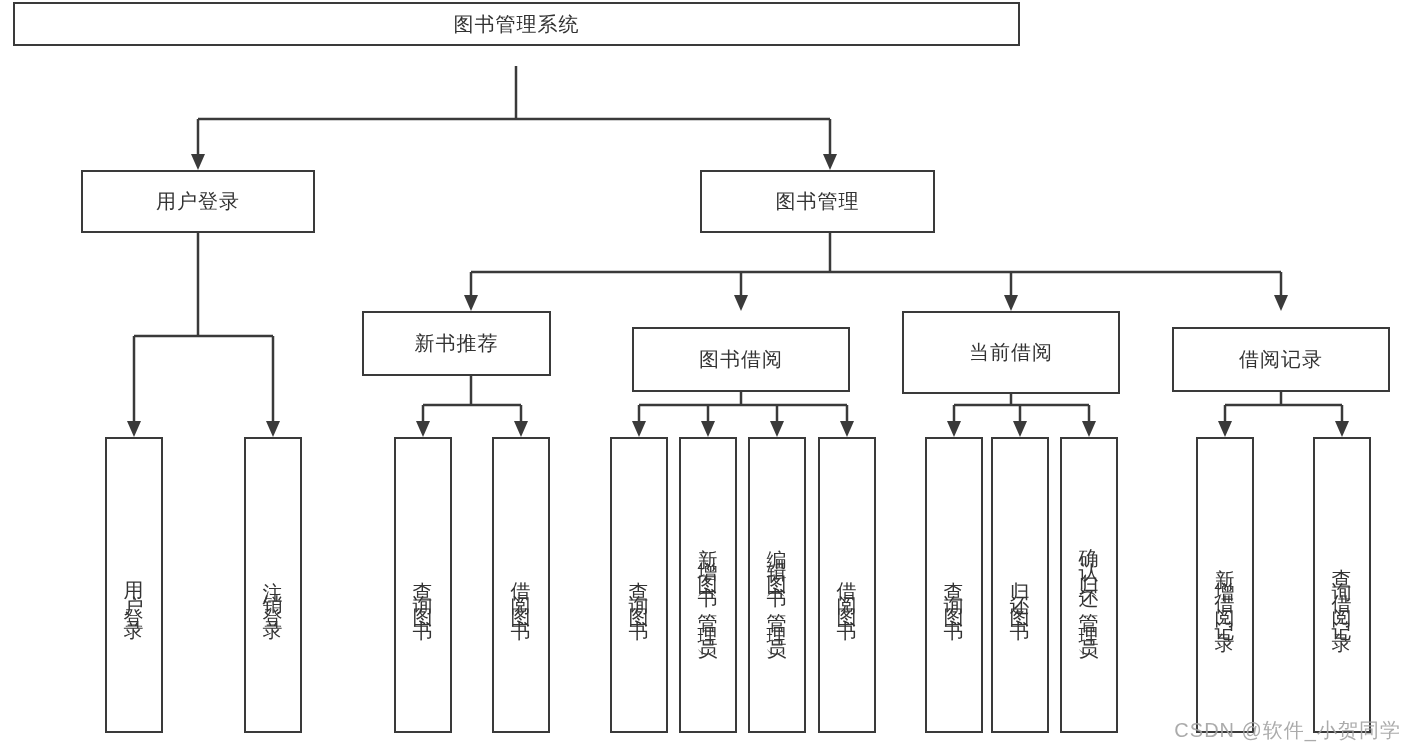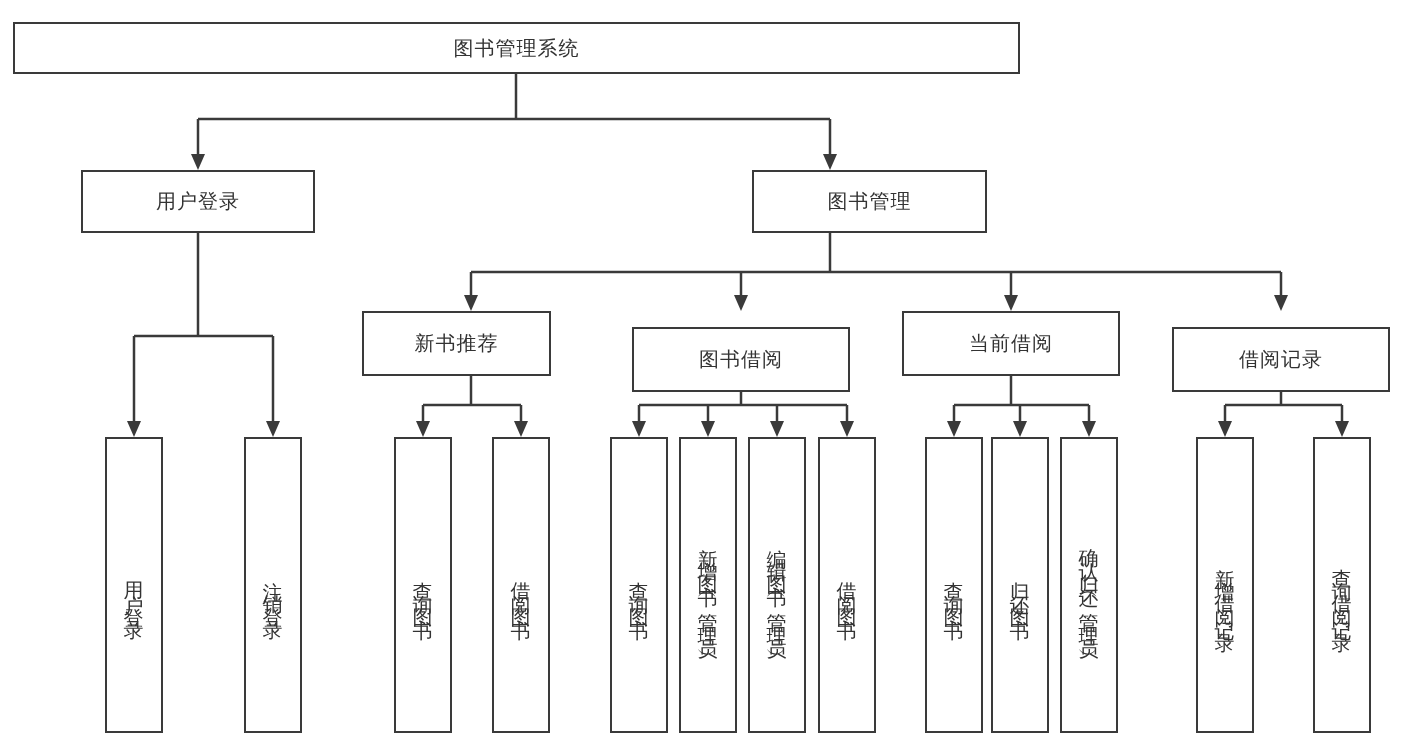--- a/index.html
+++ b/index.html
@@ -112,36 +112,36 @@
       <path d="M 708 437 L 701 421 L 715 421 Z" fill="#3a3a3a"></path>
       <path d="M 777 437 L 770 421 L 784 421 Z" fill="#3a3a3a"></path>
       <path d="M 847 437 L 840 421 L 854 421 Z" fill="#3a3a3a"></path>
       <path d="M 954 437 L 947 421 L 961 421 Z" fill="#3a3a3a"></path>
       <path d="M 1020 437 L 1013 421 L 1027 421 Z" fill="#3a3a3a"></path>
       <path d="M 1089 437 L 1082 421 L 1096 421 Z" fill="#3a3a3a"></path>
       <path d="M 1225 437 L 1218 421 L 1232 421 Z" fill="#3a3a3a"></path>
       <path d="M 1342 437 L 1335 421 L 1349 421 Z" fill="#3a3a3a"></path>
     </svg>
   <div id="nodes">
-      <div class="node h" style="left: 13px; top: 22px; width: 1007px; height: 52px;">
+      <div class="node h" style="left: 13px; top: 2px; width: 1007px; height: 44px;">
         <span class="label">图书管理系统</span>
       </div>
       <div class="node h" style="left: 81px; top: 170px; width: 234px; height: 63px;">
         <span class="label">用户登录</span>
       </div>
-      <div class="node h" style="left: 752px; top: 170px; width: 235px; height: 63px;">
+      <div class="node h" style="left: 700px; top: 170px; width: 235px; height: 63px;">
         <span class="label">图书管理</span>
       </div>
       <div class="node h" style="left: 362px; top: 311px; width: 189px; height: 65px;">
         <span class="label">新书推荐</span>
       </div>
       <div class="node h" style="left: 632px; top: 311px; width: 218px; height: 65px; margin-top: 16px;">
         <span class="label">图书借阅</span>
       </div>
-      <div class="node h" style="left: 902px; top: 311px; width: 218px; height: 65px;">
+      <div class="node h" style="left: 902px; top: 311px; width: 218px; height: 83px;">
         <span class="label">当前借阅</span>
       </div>
       <div class="node h" style="left: 1172px; top: 311px; width: 218px; height: 65px; margin-top: 16px;">
         <span class="label">借阅记录</span>
       </div>
       <div class="node v" style="left: 105px; top: 437px; width: 58px; height: 296px;">
         <span class="label">用户登录</span>
       </div>
       <div class="node v" style="left: 244px; top: 437px; width: 58px; height: 296px;">
         <span class="label">注销登录</span>
@@ -173,13 +173,14 @@
       <div class="node v" style="left: 1060px; top: 437px; width: 58px; height: 296px;">
         <span class="label">确认归还（管理员）</span>
       </div>
       <div class="node v" style="left: 1196px; top: 437px; width: 58px; height: 296px;">
         <span class="label">新增借阅记录</span>
       </div>
       <div class="node v" style="left: 1313px; top: 437px; width: 58px; height: 296px;">
         <span class="label">查询借阅记录</span>
       </div>
     </div>
+  <div id="watermark">CSDN @软件_小贺同学</div>
 </div>
 
 </body></html>

